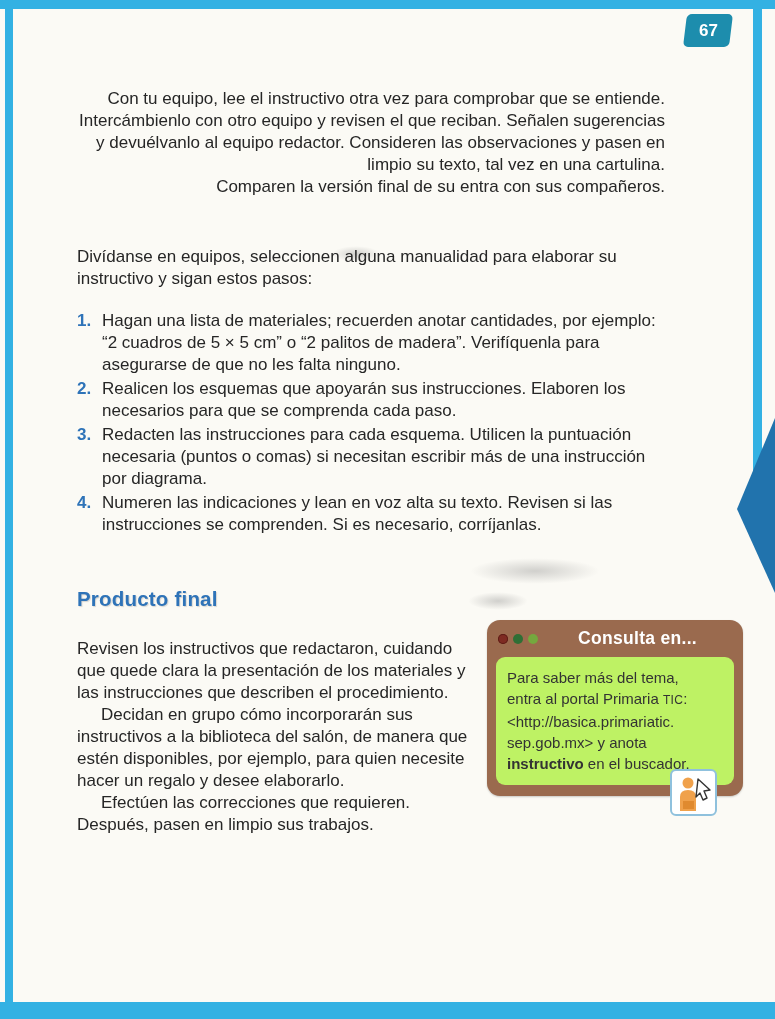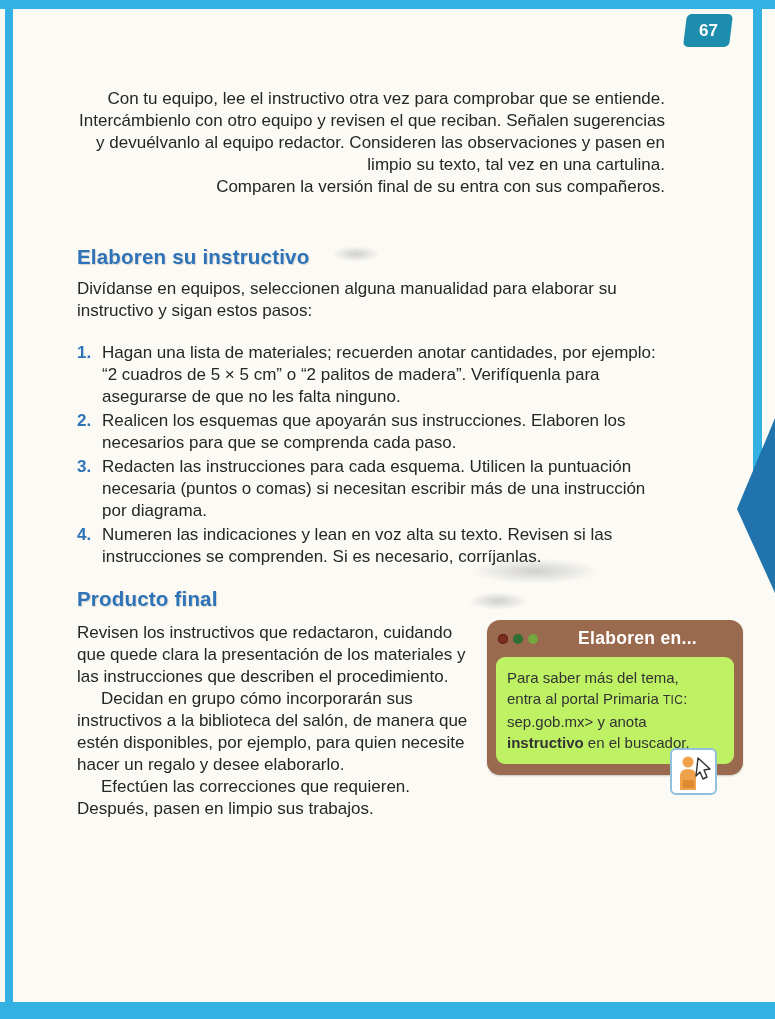--- a/index.html
+++ b/index.html
@@ -52,21 +52,21 @@
     color: #2e73b8;
     letter-spacing: .2px;
     text-shadow: 1px 1px 1px rgba(120,120,120,.28);
     margin: 0 0 10px 0;
   }
   .sec1 .sec-intro { margin: 0 0 20px 0; }
 
   .li { position: relative; padding-left: 25px; margin-bottom: 2px; }
   .li .num { position: absolute; left: 0; top: 0; color: #2e73b8; font-weight: bold; }
 
-  .sec2 h2 { margin-bottom: 12px; }
+  .sec2 h2 { margin-bottom: 28px; }
 
   
   .consulta {
     position: absolute; left: 487px; top: 620px; width: 256px;
     background: #9a6a4e;
     border-radius: 13px;
     padding: 0 0 11px 0;
     box-shadow: 0 1px 2px rgba(0,0,0,.2);
   }
   .consulta-header { display: flex; align-items: center; padding: 8px 11px 5px 11px; }
@@ -124,21 +124,20 @@
   <div class="smudge smudge1"></div>
   <div class="smudge smudge2"></div>
   <div class="smudge smudge3"></div>
 
   <div class="txtblock intro">
     <p class="ind">Con tu equipo, lee el instructivo otra vez para comprobar que se entiende. Intercámbienlo con otro equipo y revisen el que reciban. Señalen sugerencias y devuélvanlo al equipo redactor. Consideren las observaciones y pasen en limpio su texto, tal vez en una cartulina.</p>
     <p class="ind">Comparen la versión final de su entra con sus compañeros.</p>
   </div>
 
   <div class="txtblock sec1">
-    <h2>Elaboren su instructivo</h2>
     <p class="sec-intro">Divídanse en equipos, seleccionen alguna manualidad para elaborar su instructivo y sigan estos pasos:</p>
 
     <div class="li">
       <span class="num">1.</span>
       <span>Hagan una lista de materiales; recuerden anotar cantidades, por ejemplo: “2 cuadros de 5 × 5 cm” o “2 palitos de madera”. Verifíquenla para asegurarse de que no les falta ninguno.</span>
     </div>
     <div class="li">
       <span class="num">2.</span>
       <span>Realicen los esquemas que apoyarán sus instrucciones. Elaboren los necesarios para que se comprenda cada paso.</span>
     </div>
@@ -157,25 +156,26 @@
     <p>Revisen los instructivos que redactaron, cuidando que quede clara la presentación de los materiales y las instrucciones que describen el procedimiento.</p>
     <p class="ind">Decidan en grupo cómo incorporarán sus instructivos a la biblioteca del salón, de manera que estén disponibles, por ejemplo, para quien necesite hacer un regalo y desee elaborarlo.</p>
     <p class="ind">Efectúen las correcciones que requieren. Después, pasen en limpio sus trabajos.</p>
   </div>
 
   <div class="consulta">
     <div class="consulta-header">
       <span class="dot dot-red"></span>
       <span class="dot dot-green"></span>
       <span class="dot dot-lgreen"></span>
-      <span class="consulta-title">Elaboren en...</span>
+      <span class="consulta-title">Consulta en...</span>
     </div>
     <div class="consulta-body">
       <div>Para saber más del tema,</div>
       <div><span>entra al portal Primaria </span><span class="tic">TIC</span><span>:</span></div>
+      <div>&lt;http://basica.primariatic.</div>
       <div>sep.gob.mx&gt; y anota</div>
       <div><span class="b">instructivo</span><span> en el buscador.</span></div>
     </div>
     <div class="tile">
       <svg viewBox="0 0 40 40" width="40" height="40">
         <circle cx="14" cy="10" r="5.5" fill="#f0a14b"></circle>
         <path d="M6 38 L6 24 Q6 17 14 17 Q22 17 22 24 L22 38 Z" fill="#f0a14b"></path>
         <rect x="9" y="28" width="11" height="8" fill="#e08a2f"></rect>
         <path d="M24 6 L36 17 L30 18 L33 25 L29 27 L26 20 L22 24 Z" fill="#ffffff" stroke="#333333" stroke-width="1.4" stroke-linejoin="round"></path>
       </svg>

